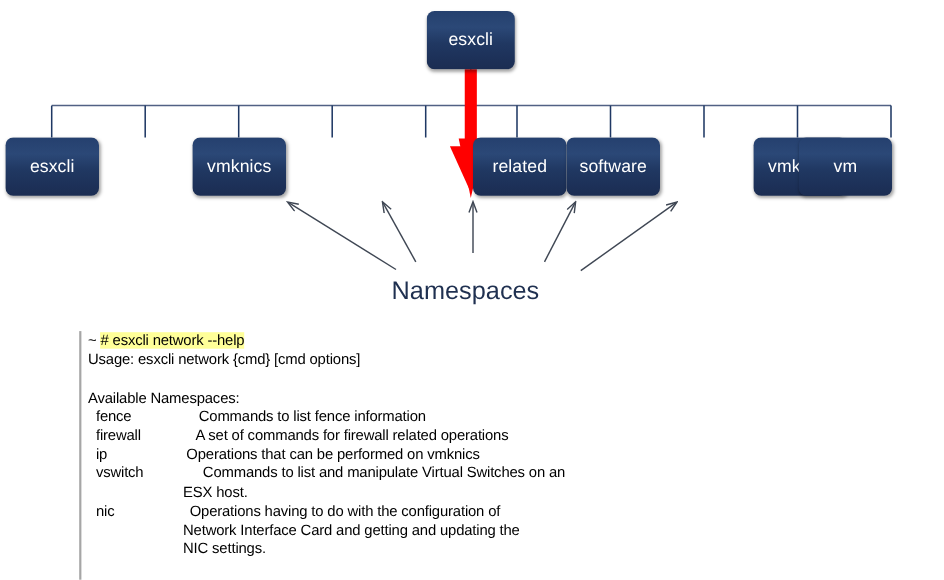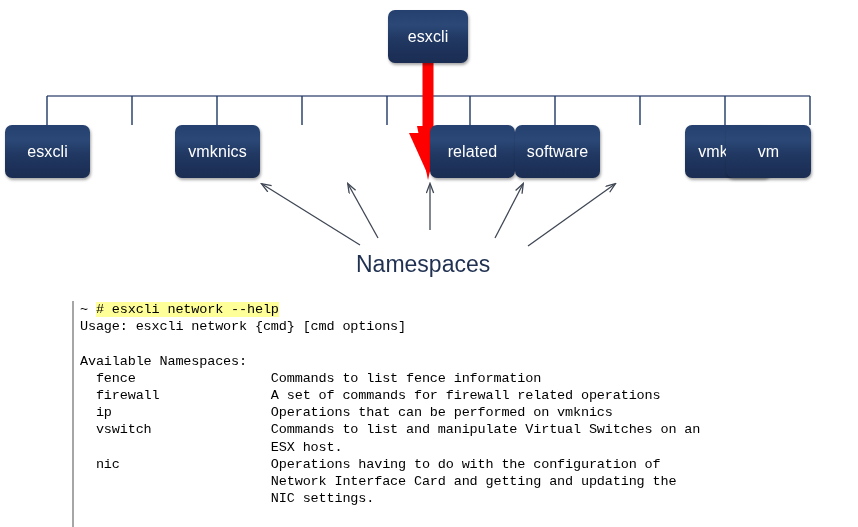--- a/index.html
+++ b/index.html
@@ -82,21 +82,21 @@
     position: absolute;
     left: 72px;
     top: 301px;
     width: 786px;
     height: 226px;
     border-left: 2px solid #a6a6a6;
     box-sizing: border-box;
     padding-left: 6px;
   }
   #terminal-text {
-    font-family: Liberation Mono, monospace;
+    font-family: Liberation Sans, sans-serif;
     font-size: 13.5px;
     line-height: 17.2px;
     color: #000000;
     white-space: pre;
     letter-spacing: -0.15px;
   }
   .hl {
     background: #ffff99;
   }
 </style>

